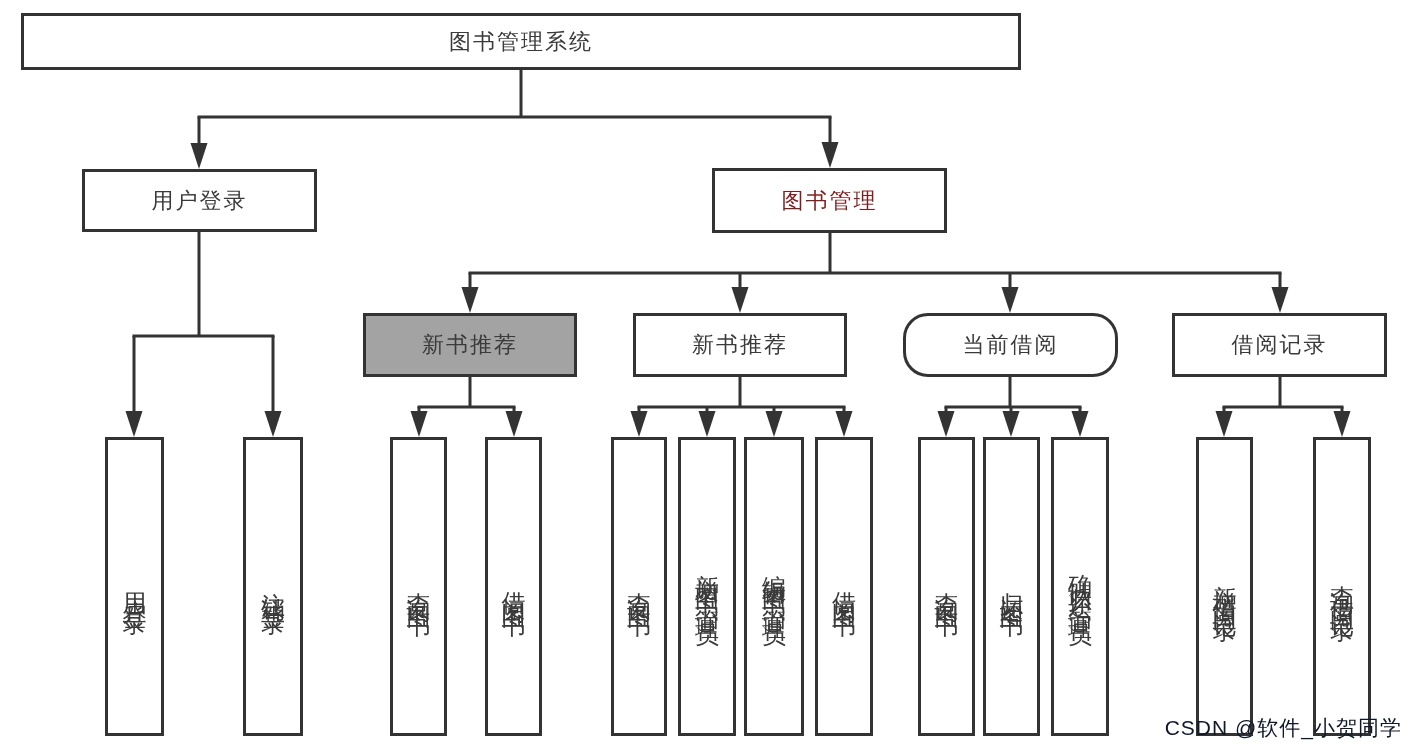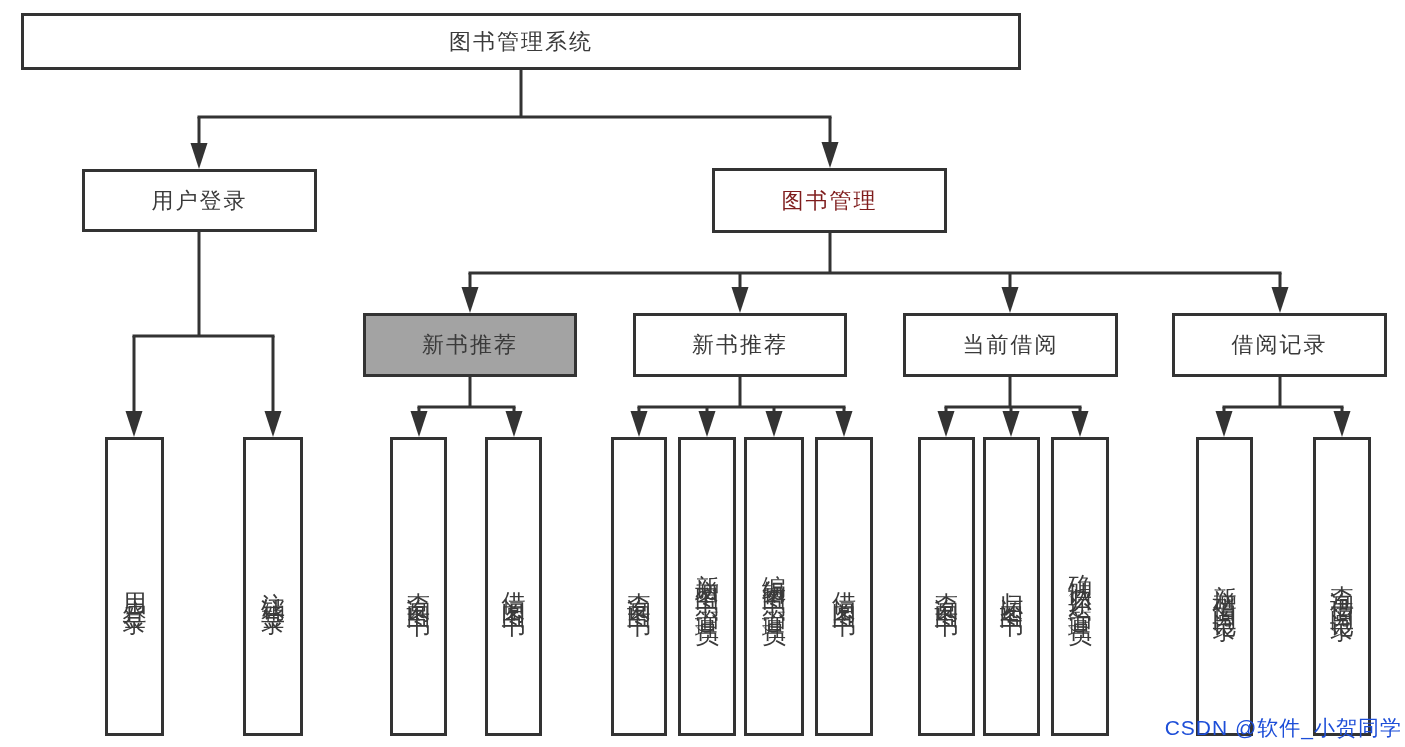--- a/index.html
+++ b/index.html
@@ -64,21 +64,21 @@
       </div>
       <div class="node horizontal" style="left: 712px; top: 168px; width: 235px; height: 65px; border-color: rgb(51, 51, 51); background: rgb(255, 255, 255); color: #7f1d1d;">
         <span>图书管理</span>
       </div>
       <div class="node horizontal" style="left: 363px; top: 313px; width: 214px; height: 64px; border-color: rgb(51, 51, 51); background: #a3a3a3; color: rgb(58, 58, 58);">
         <span>新书推荐</span>
       </div>
       <div class="node horizontal" style="left: 633px; top: 313px; width: 214px; height: 64px; border-color: rgb(51, 51, 51); background: rgb(255, 255, 255); color: rgb(58, 58, 58);">
         <span>新书推荐</span>
       </div>
-      <div class="node horizontal" style="left: 903px; top: 313px; width: 215px; height: 64px; border-color: rgb(51, 51, 51); background: rgb(255, 255, 255); color: rgb(58, 58, 58);">
+      <div class="node horizontal" style="left: 903px; top: 313px; width: 215px; height: 64px; border-color: rgb(51, 51, 51); background: rgb(255, 255, 255); color: rgb(58, 58, 58); border-radius: 25px;">
         <span>当前借阅</span>
       </div>
       <div class="node horizontal" style="left: 1172px; top: 313px; width: 215px; height: 64px; border-color: rgb(51, 51, 51); background: rgb(255, 255, 255); color: rgb(58, 58, 58);">
         <span>借阅记录</span>
       </div>
       <div class="node vertical" style="left: 105px; top: 437px; width: 59px; height: 299px; border-color: rgb(51, 51, 51); background: rgb(255, 255, 255); color: rgb(58, 58, 58);">
         <span>用户登录</span>
       </div>
       <div class="node vertical" style="left: 243px; top: 437px; width: 60px; height: 299px; border-color: rgb(51, 51, 51); background: rgb(255, 255, 255); color: rgb(58, 58, 58);">
         <span>注销登录</span>
@@ -164,14 +164,14 @@
       <polygon points="1011,437 1002.5,411 1019.5,411" fill="#333333"></polygon>
       <line x1="1080" y1="407" x2="1080" y2="419" stroke="#333333" stroke-width="3"></line>
       <polygon points="1080,437 1071.5,411 1088.5,411" fill="#333333"></polygon>
       <line x1="1280" y1="377" x2="1280" y2="407" stroke="#333333" stroke-width="3"></line>
       <line x1="1222.5" y1="407" x2="1343.5" y2="407" stroke="#333333" stroke-width="3"></line>
       <line x1="1224" y1="407" x2="1224" y2="419" stroke="#333333" stroke-width="3"></line>
       <polygon points="1224,437 1215.5,411 1232.5,411" fill="#333333"></polygon>
       <line x1="1342" y1="407" x2="1342" y2="419" stroke="#333333" stroke-width="3"></line>
       <polygon points="1342,437 1333.5,411 1350.5,411" fill="#333333"></polygon>
     </svg>
-  <div class="watermark" style="color: #1d4ed8; margin-left: 21px;">CSDN @软件_小贺同学</div>
+  <div class="watermark" style="color: #0f172a; margin-left: 21px;">CSDN @软件_小贺同学</div>
 </div>
 
 </body></html>

